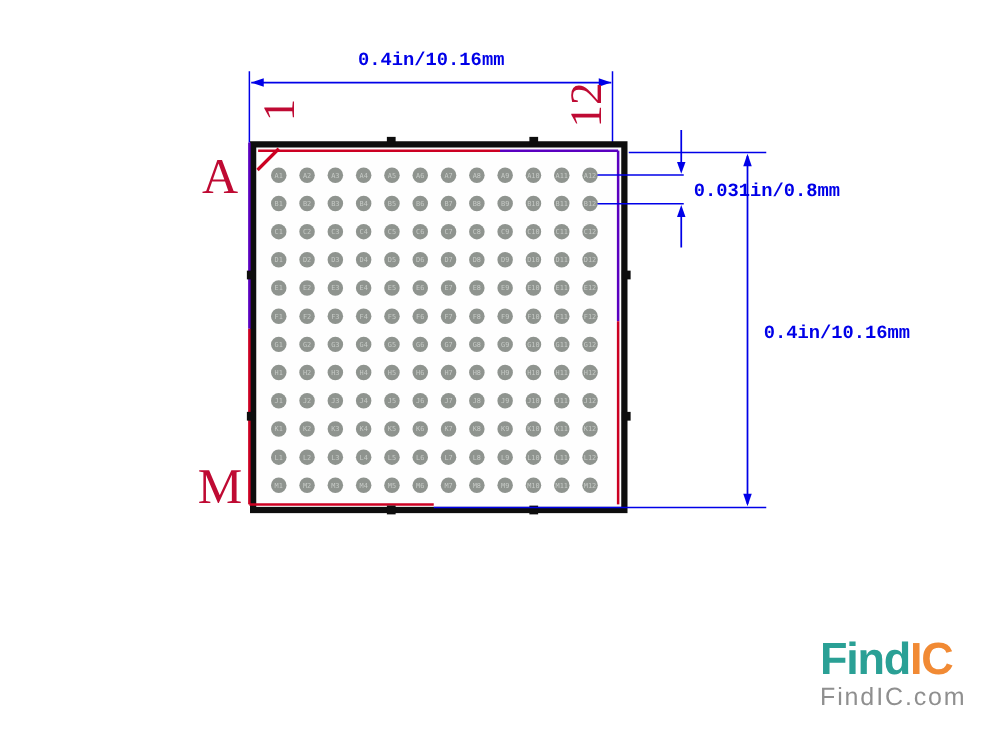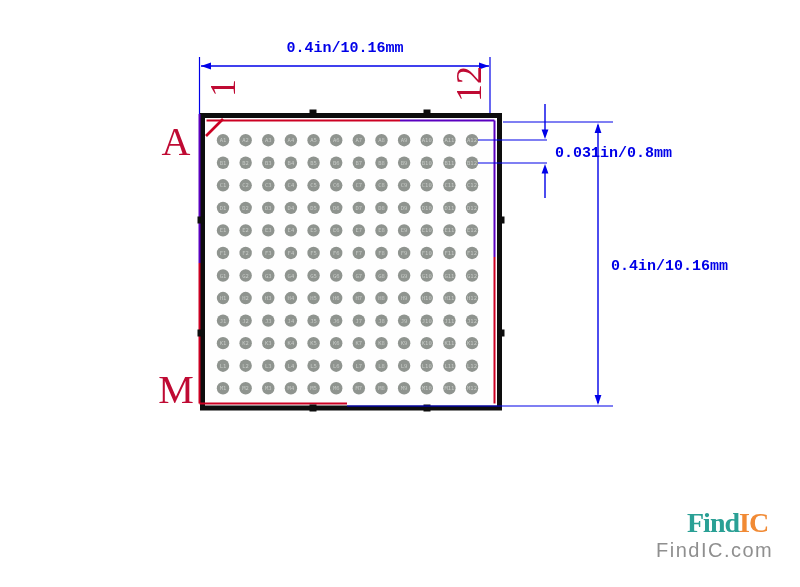--- a/index.html
+++ b/index.html
@@ -24,22 +24,22 @@
   .ball{fill:var(--c-ball);stroke:none;}
   .ball-label{fill:var(--c-ball-text);font:5.5px "DejaVu Sans Mono",monospace;text-anchor:middle;}
 
   
   .pin-label{fill:var(--c-red-label);font:normal 40px "Liberation Serif",serif;
              text-anchor:middle;}
   .pin-label-col{font-size:36px;}
 
   
   .logo{position:absolute;left:656px;top:509px;line-height:1;}
-  .logo-row{font-weight:bold;font-size:28px;letter-spacing:-1px;
-            font-family:Liberation Serif, serif;margin-left:31px;}
+  .logo-row{font-weight:bold;font-size:36px;letter-spacing:-1px;
+            font-family:Liberation Sans, sans-serif;}
   .logo-find{color:var(--c-find);}
   .logo-ic{color:var(--c-ic);}
   .logo-domain{font-weight:normal;font-size:20px;letter-spacing:1.5px;color:var(--c-domain);
                margin-top:3px;font-family:"Liberation Sans",sans-serif;}
 </style>
 </head>
 <body>
 
 <div class="stage">
 

